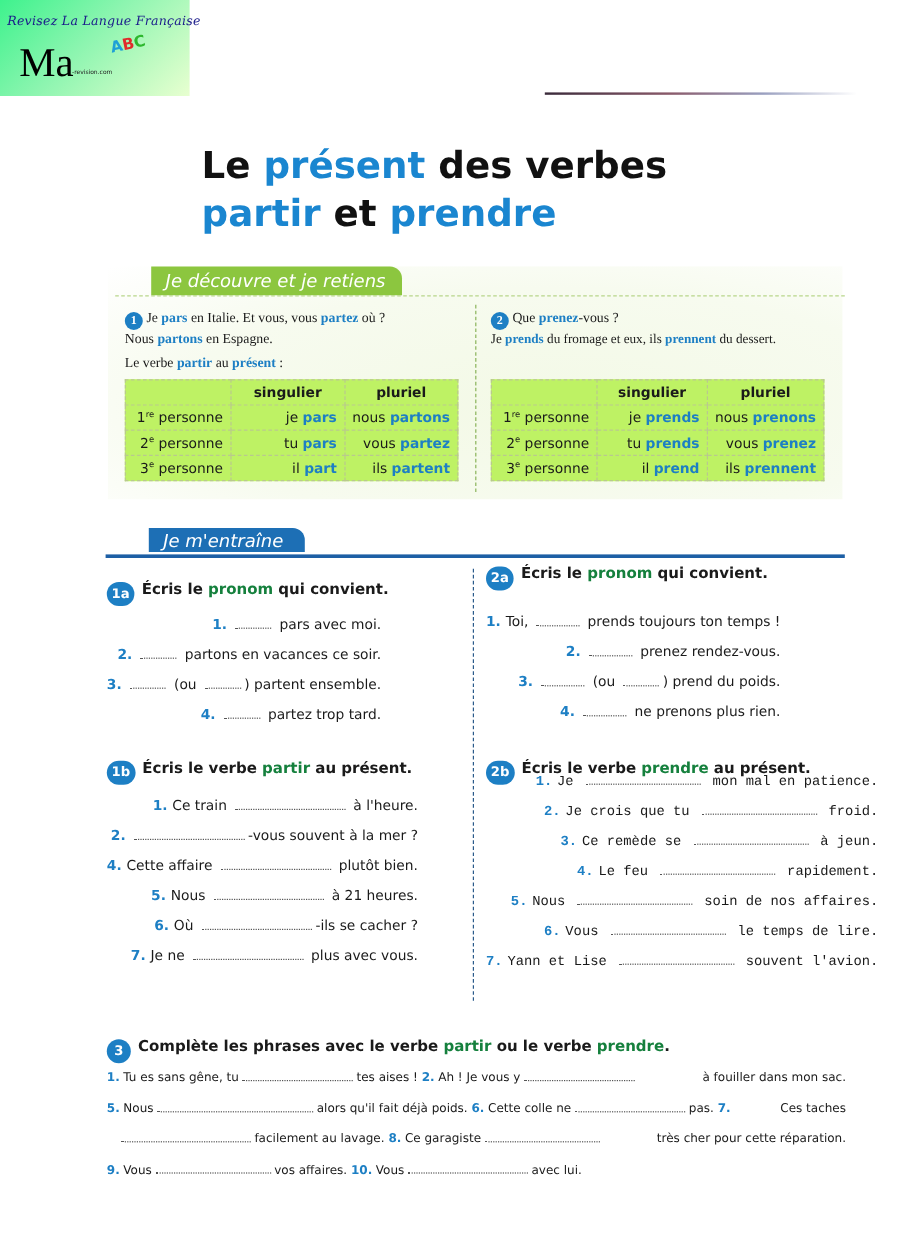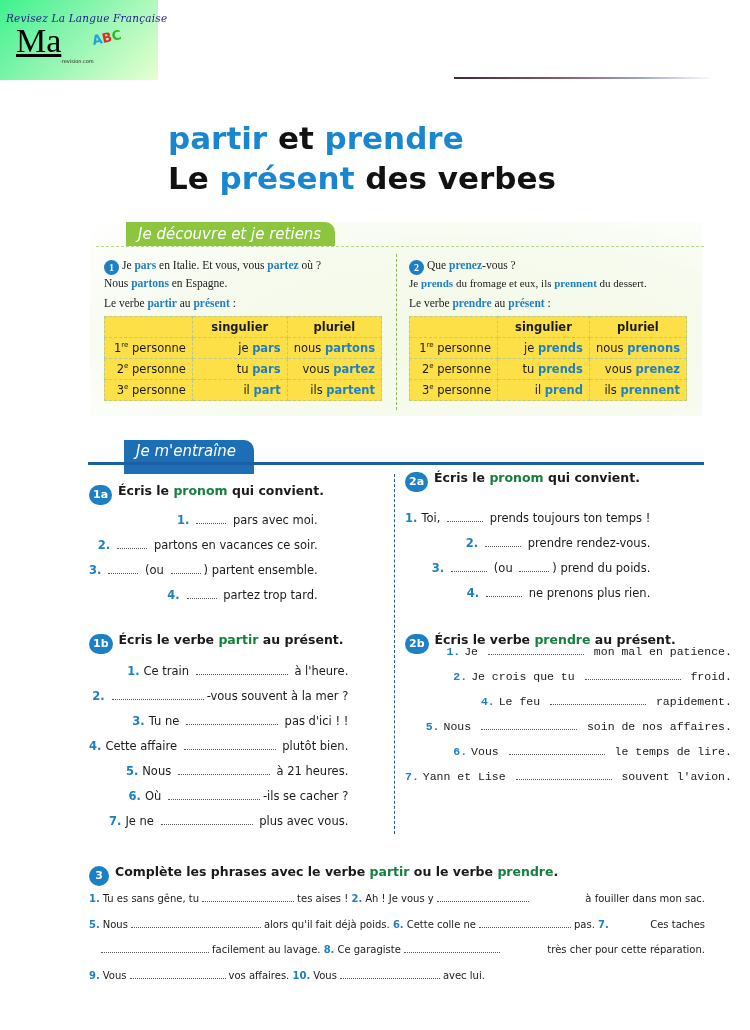--- a/index.html
+++ b/index.html
@@ -8,22 +8,22 @@
 
   .logo {
     position: absolute; left: 0; top: 0; width: 158px; height: 80px;
     background: linear-gradient(135deg, #3ef28d 0%, #8df5b0 45%, #e8ffd0 100%);
   }
   .logo .tagline {
     position: absolute; left: 6px; top: 12px; font-family: "DejaVu Serif", serif;
     font-style: italic; font-size: 10.5px; color: #1b1b8a; letter-spacing: 0.2px; white-space: nowrap;
   }
   .logo .ma {
-    position: absolute; left: 16px; top: 24px; font-family: "Liberation Serif", serif;
-    font-size: 34px; color: #000; line-height: 1; text-decoration: underline;
+    position: absolute; left: 16px; top: 36px; font-family: "Liberation Serif", serif;
+    font-size: 34px; color: #000; line-height: 1;
   }
   .logo .abc {
     position: absolute; left: 92px; top: 30px; font-family: "DejaVu Sans", sans-serif;
     font-weight: bold; font-size: 13px; transform: rotate(-12deg);
   }
   .logo .abc .a { color: #1fa0d6; }
   .logo .abc .b { color: #e02b2b; }
   .logo .abc .c { color: #2eb82e; }
   .logo .domain { position: absolute; left: 60px; top: 58px; font-size: 5px; color: #222; }
 
@@ -53,31 +53,31 @@
   .col-divider { position: absolute; left: 396px; top: 254px; width: 1px; height: 156px; border-left: 1px dashed #8ab35a; }
 
   .learn { position: absolute; font-size: 11.5px; line-height: 17px; font-family: Liberation Serif, serif; }
   .learn .num {
     display: inline-block; width: 15px; height: 15px; border-radius: 50%;
     background: #1d7fc4; color: #fff; font-size: 10px; font-weight: bold; text-align: center; line-height: 15px;
     margin-right: 3px; vertical-align: -2px;
   }
   .learn .b { color: #1d7fc4; font-weight: bold; }
   .conj {
-    position: absolute; border-collapse: collapse; font-size: 11.5px; background: #fde047;
+    position: absolute; border-collapse: collapse; font-size: 11.5px; background: #bef264;
   }
   .conj td, .conj th {
     border: 1px dashed #b9c98e; height: 21px; padding: 0 6px; text-align: right; font-weight: normal; white-space: nowrap;
   }
   .conj th { font-weight: bold; text-align: center; }
   .conj .b { color: #1d7fc4; font-weight: bold; }
   .conj sup { font-size: 7px; }
 
   .tab-blue {
-    position: absolute; left: 124px; top: 440px; height: 34px; padding: 0 18px 0 12px;
+    position: absolute; left: 124px; top: 440px; height: 20px; padding: 0 18px 0 12px;
     background: #1d6fb5; border-radius: 0 10px 0 0;
     color: #fff; font-style: italic; font-size: 15px; line-height: 22px; white-space: nowrap;
   }
   .blue-rule { position: absolute; left: 88px; top: 462px; width: 616px; height: 3px; background: #1d5fa5; }
   .ex-divider { position: absolute; left: 394px; top: 474px; width: 1px; height: 360px; border-left: 1px dashed #2a5a8a; }
 
   .ex-head { position: absolute; font-size: 12.5px; font-weight: bold; line-height: 18px; white-space: nowrap; }
   .ex-head .badge {
     display: inline-block; min-width: 20px; height: 20px; border-radius: 10px; padding: 0 4px;
     background: #1d7fc4; color: #fff; font-size: 11px; text-align: center; line-height: 20px;
@@ -99,22 +99,22 @@
 <div class="logo">
   <span class="tagline">Revisez La Langue Française</span>
   <span class="ma">Ma</span>
   <span class="abc"><span class="a">A</span><span class="b">B</span><span class="c">C</span></span>
   <span class="domain">-revision.com</span>
 </div>
 
 <div class="top-rule"></div>
 
 <div class="title">
+  <div><span>Le </span><span class="blue">présent</span><span> des verbes</span></div>
   <div><span class="blue">partir</span><span> et </span><span class="blue">prendre</span></div>
-  <div><span>Le </span><span class="blue">présent</span><span> des verbes</span></div>
 </div>
 
 <div class="discover-wrap"></div>
 <div class="tab-green">Je découvre et je retiens</div>
 <div class="green-rule"></div>
 <div class="col-divider"></div>
 
 <div class="learn" style="left:104px; top:257px;">
   <div><span class="num">1</span><span>Je </span><span class="b">pars</span><span> en Italie. Et vous, vous </span><span class="b">partez</span><span> où ?</span></div>
   <div><span>Nous </span><span class="b">partons</span><span> en Espagne.</span></div>
@@ -141,21 +141,20 @@
         <td><span>3</span><sup>e</sup><span> personne</span></td>
         <td><span>il </span><span class="b">part</span></td>
         <td><span>ils </span><span class="b">partent</span></td>
       </tr>
 </tbody>
   </table>
 
 <div class="learn" style="left:409px; top:257px;">
   <div><span class="num">2</span><span>Que </span><span class="b">prenez</span><span>-vous ?</span></div>
   <div style="font-size:11px;"><span>Je </span><span class="b">prends</span><span> du fromage et eux, ils </span><span class="b">prennent</span><span> du dessert.</span></div>
-  <div style="margin-top:3px;"><span>Le verbe </span><span class="b">prendre</span><span> au </span><span class="b">présent</span><span> :</span></div>
 </div>
 <table class="conj" style="left:409px; top:316px; width:278px;">
   <tbody>
       <tr>
         <th style="width:88px;"></th>
         <th style="width:92px;">singulier</th>
         <th>pluriel</th>
       </tr>
   <tr>
         <td><span>1</span><sup>re</sup><span> personne</span></td>
@@ -187,44 +186,44 @@
   <li><span class="n">2.</span><span class="blank" style="width:30px;"></span><span> partons en vacances ce soir.</span></li>
   <li><span class="n">3.</span><span class="blank" style="width:30px;"></span><span> (ou </span><span class="blank" style="width:30px;"></span><span>) partent ensemble.</span></li>
   <li><span class="n">4.</span><span class="blank" style="width:30px;"></span><span> partez trop tard.</span></li>
 </ul>
 
 <div class="ex-head" style="left:405px; top:469px;">
   <span class="badge">2a</span><span>Écris le </span><span class="kw">pronom</span><span> qui convient.</span>
 </div>
 <ul class="ex-list" style="left:405px; top:506px;">
   <li><span class="n">1.</span><span>Toi, </span><span class="blank" style="width:36px;"></span><span> prends toujours ton temps !</span></li>
-  <li><span class="n">2.</span><span class="blank" style="width:36px;"></span><span> prendre rendez-vous.</span></li>
+  <li><span class="n">2.</span><span class="blank" style="width:36px;"></span><span> prenez rendez-vous.</span></li>
   <li><span class="n">3.</span><span class="blank" style="width:36px;"></span><span> (ou </span><span class="blank" style="width:30px;"></span><span>) prend du poids.</span></li>
   <li><span class="n">4.</span><span class="blank" style="width:36px;"></span><span> ne prenons plus rien.</span></li>
 </ul>
 
 <div class="ex-head" style="left:89px; top:631px;">
   <span class="badge">1b</span><span>Écris le verbe </span><span class="kw">partir</span><span> au présent.</span>
 </div>
 <ul class="ex-list" style="left:89px; top:659px;">
   <li><span class="n">1.</span><span>Ce train </span><span class="blank" style="width:92px;"></span><span> à l'heure.</span></li>
   <li><span class="n">2.</span><span class="blank" style="width:92px;"></span><span>-vous souvent à la mer ?</span></li>
-  <li><span class="n">3.</span><span>Tu ne </span><span class="blank" style="width:92px;"></span><span> pas d'ici ! !</span></li>
   <li><span class="n">4.</span><span>Cette affaire </span><span class="blank" style="width:92px;"></span><span> plutôt bien.</span></li>
   <li><span class="n">5.</span><span>Nous </span><span class="blank" style="width:92px;"></span><span> à 21 heures.</span></li>
   <li><span class="n">6.</span><span>Où </span><span class="blank" style="width:92px;"></span><span>-ils se cacher ?</span></li>
   <li><span class="n">7.</span><span>Je ne </span><span class="blank" style="width:92px;"></span><span> plus avec vous.</span></li>
 </ul>
 
 <div class="ex-head" style="left:405px; top:631px;">
   <span class="badge">2b</span><span>Écris le verbe </span><span class="kw">prendre</span><span> au présent.</span>
 </div>
 <ul class="ex-list" style="left:405px; top:639px;font-family:Liberation Mono, monospace;">
   <li><span class="n">1.</span><span>Je </span><span class="blank" style="width:96px;"></span><span> mon mal en patience.</span></li>
   <li><span class="n">2.</span><span>Je crois que tu </span><span class="blank" style="width:96px;"></span><span> froid.</span></li>
+  <li><span class="n">3.</span><span>Ce remède se </span><span class="blank" style="width:96px;"></span><span> à jeun.</span></li>
   <li><span class="n">4.</span><span>Le feu </span><span class="blank" style="width:96px;"></span><span> rapidement.</span></li>
   <li><span class="n">5.</span><span>Nous </span><span class="blank" style="width:96px;"></span><span> soin de nos affaires.</span></li>
   <li><span class="n">6.</span><span>Vous </span><span class="blank" style="width:96px;"></span><span> le temps de lire.</span></li>
   <li><span class="n">7.</span><span>Yann et Lise </span><span class="blank" style="width:96px;"></span><span> souvent l'avion.</span></li>
 </ul>
 
 <div class="ex-head" style="left:89px; top:863px;">
   <span class="badge">3</span><span>Complète les phrases avec le verbe </span><span class="kw">partir</span><span> ou le verbe </span><span class="kw">prendre</span><span>.</span>
 </div>
 <div class="para3">

